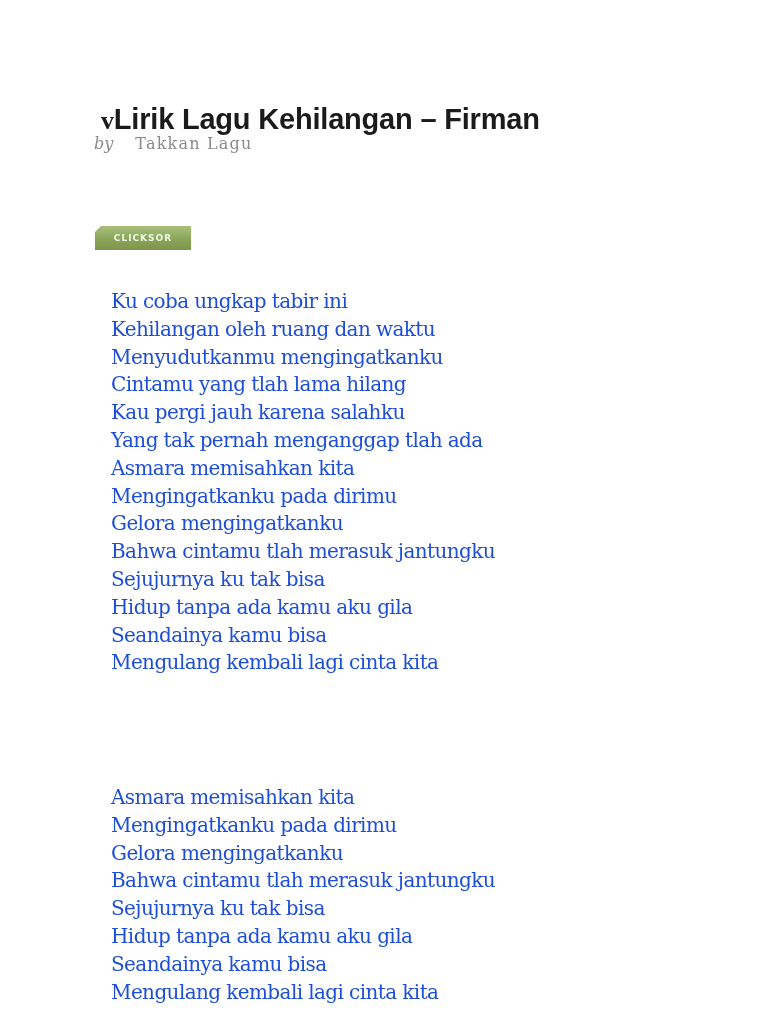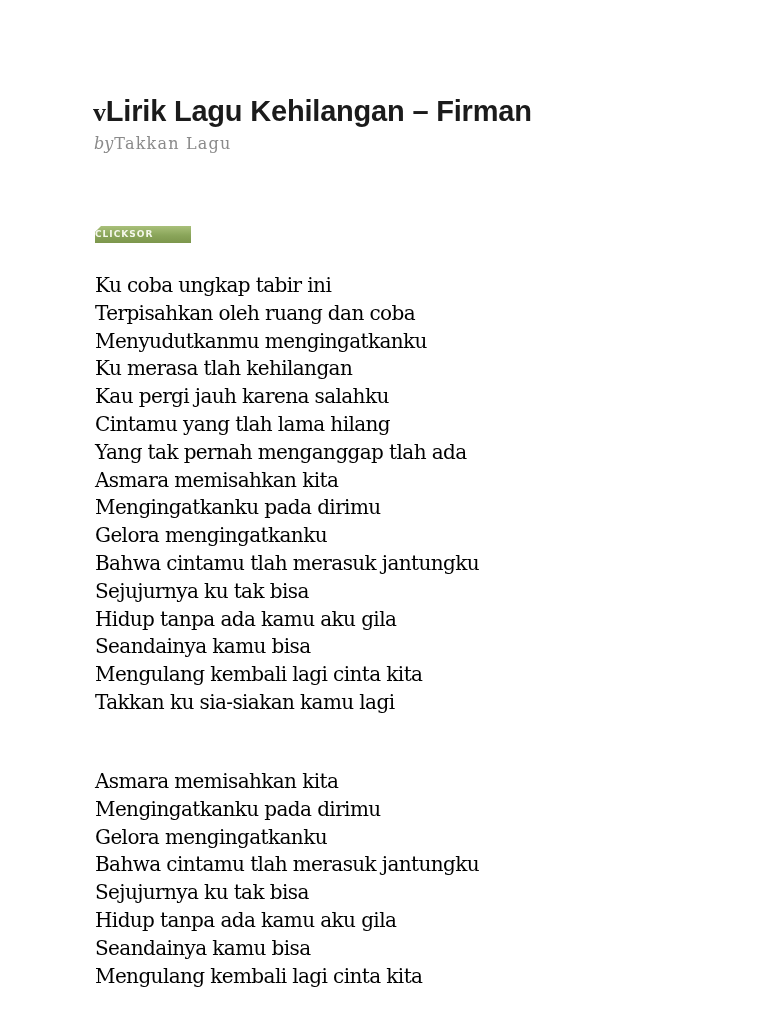--- a/index.html
+++ b/index.html
@@ -16,21 +16,21 @@
     .page {
       position: absolute;
       left: 93px;
       top: 0;
       width: 640px;
     }
     .title {
       position: absolute;
       top: 93px;
       left: 0;
-      margin: 0;
+      margin: 8px;
       white-space: nowrap;
       color: #1b1b1b;
       font-family: "Liberation Sans", sans-serif;
       font-weight: bold;
       font-size: 29px;
       line-height: 36px;
       letter-spacing: -0.2px;
     }
     .title .prefix {
       font-family: "Liberation Serif", serif;
@@ -43,50 +43,50 @@
       white-space: nowrap;
       color: #8a8a8a;
       font-family: "DejaVu Serif", serif;
       font-size: 16px;
       line-height: 22px;
       letter-spacing: 1.2px;
     }
     .byline .by {
       font-style: italic;
       letter-spacing: 0;
-      margin-right: 1px;
+      margin-right: 22px;
     }
     .ad-badge {
       position: absolute;
       top: 226px;
       left: 2px;
       width: 96px;
-      height: 17px;
+      height: 24px;
       background: linear-gradient(to bottom, #a9c07a 0%, #8aa55a 55%, #7c964c 100%);
       clip-path: polygon(6px 0, 100% 0, 100% 100%, 0 100%, 0 6px);
       display: flex;
       align-items: center;
-      justify-content: flex-start;
+      justify-content: center;
       cursor: pointer;
     }
     .ad-badge span {
       color: #f4f7ea;
       font-family: "DejaVu Sans", sans-serif;
       font-weight: bold;
       font-size: 9px;
       letter-spacing: 1px;
       line-height: 17px;
     }
     .lyrics {
       position: absolute;
       left: 0;
-      margin: 2px;
+      margin: 18px;
       padding: 0;
       list-style: none;
-      color: #000000;
+      color: #1d4ed8;
       font-family: "DejaVu Serif", serif;
       font-size: 20px;
       line-height: 27.8px;
       letter-spacing: -0.6px;
       white-space: nowrap;
     }
     .stanza-1 { top: 270px; }
     .stanza-2 { top: 766px; }
     .lyrics li {
       height: 27.8px;
@@ -102,35 +102,33 @@
   <div class="byline">
     <span class="by">by</span><span>Takkan Lagu</span>
   </div>
 
   <div class="ad-badge">
     <span>CLICKSOR</span>
   </div>
 
   <ul class="lyrics stanza-1">
     <li>Ku coba ungkap tabir ini</li>
-    <li>Terpisahkan oleh ruang dan coba</li>
+    <li>Kehilangan oleh ruang dan waktu</li>
     <li>Menyudutkanmu mengingatkanku</li>
-    <li>Ku merasa tlah kehilangan</li>
+    <li>Cintamu yang tlah lama hilang</li>
     <li>Kau pergi jauh karena salahku</li>
-    <li>Cintamu yang tlah lama hilang</li>
     <li>Yang tak pernah menganggap tlah ada</li>
     <li>Asmara memisahkan kita</li>
     <li>Mengingatkanku pada dirimu</li>
     <li>Gelora mengingatkanku</li>
     <li>Bahwa cintamu tlah merasuk jantungku</li>
     <li>Sejujurnya ku tak bisa</li>
     <li>Hidup tanpa ada kamu aku gila</li>
     <li>Seandainya kamu bisa</li>
     <li>Mengulang kembali lagi cinta kita</li>
-    <li>Takkan ku sia-siakan kamu lagi</li>
   </ul>
 
   <ul class="lyrics stanza-2">
     <li>Asmara memisahkan kita</li>
     <li>Mengingatkanku pada dirimu</li>
     <li>Gelora mengingatkanku</li>
     <li>Bahwa cintamu tlah merasuk jantungku</li>
     <li>Sejujurnya ku tak bisa</li>
     <li>Hidup tanpa ada kamu aku gila</li>
     <li>Seandainya kamu bisa</li>

